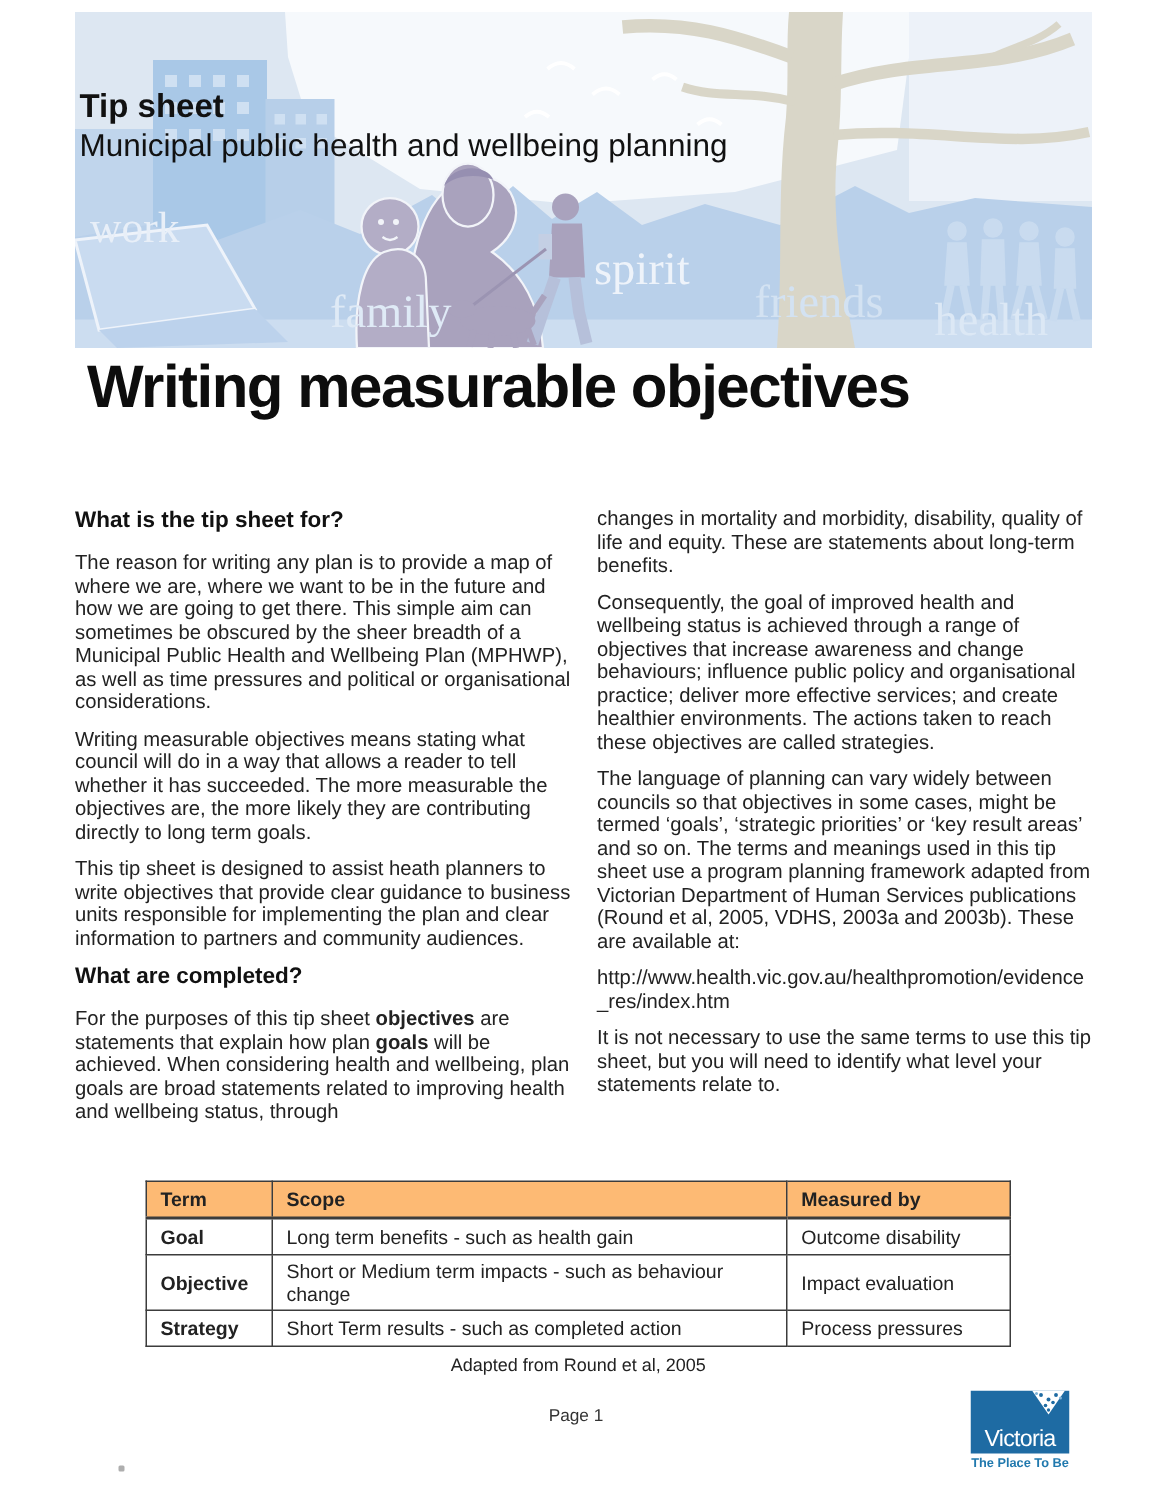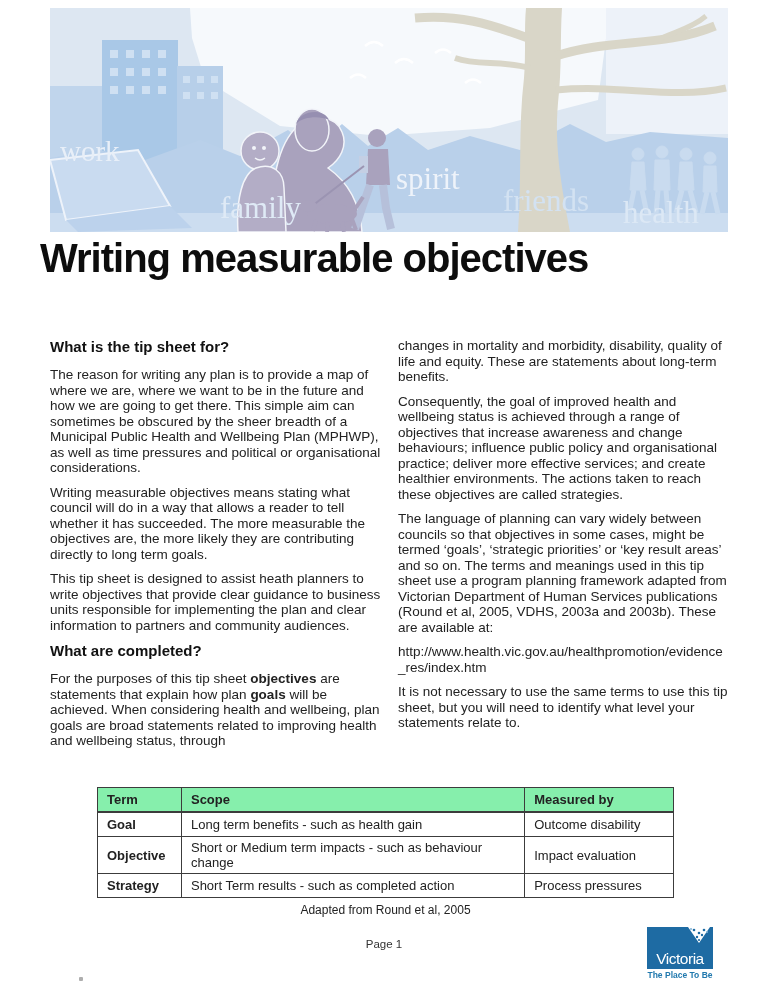--- a/index.html
+++ b/index.html
@@ -5,36 +5,36 @@
   html,body{margin:0;padding:0;background:#fff;}
   .page{position:relative;width:768px;height:994px;background:#ffffff;overflow:hidden;
         font-family:"Liberation Sans",sans-serif;color:#1a1a1a;}
   
   .banner{position:absolute;left:50px;top:8px;width:733px;height:224px;}
   .banner svg{display:block;}
   .banner-titles{position:absolute;left:53px;top:57px;line-height:27px;}
   .banner-eyebrow{font-size:22px;font-weight:bold;color:#111;}
   .banner-subtitle{font-size:21px;font-weight:normal;color:#111;}
   
-  .doc-title{position:absolute;left:40px;top:236px;width:690px;
+  .doc-title{position:absolute;left:58px;top:236px;width:690px;
              font-size:40px;font-weight:bold;letter-spacing:-1px;color:#0d0d0d;}
   
   .col{position:absolute;top:298px;width:336px;font-size:13.5px;line-height:15.5px;color:#222;margin-top:40px;}
   .col-left{left:50px;}
   .col-right{left:398px;width:332px;}
   .col h2{font-size:15px;line-height:18px;margin:0 0 11px 0;color:#111;}
   .col h2.second{margin-top:0;}
   .col p{margin:0 0 9px 0;}
   .col p.url{word-break:break-all;margin-bottom:9px;}
   
   .tbl-wrap{position:absolute;left:97px;top:787px;width:577px;}
   table.info{border-collapse:collapse;width:577px;font-size:13px;color:#222;}
   table.info th,table.info td{border:1px solid #3c3c3c;padding:3px 9px;text-align:left;
         height:17px;vertical-align:middle;}
-  table.info thead th{background:#86efac;font-weight:bold;border-bottom:2px solid #3c3c3c;}
+  table.info thead th{background:#fdba74;font-weight:bold;border-bottom:2px solid #3c3c3c;}
   table.info td.term{font-weight:bold;}
   .tbl-caption{margin-top:5px;text-align:center;font-size:12px;color:#222;}
   
   .page-num{position:absolute;left:0;top:938px;width:768px;text-align:center;
             font-size:11.5px;color:#333;}
   .logo{position:absolute;left:647px;top:927px;width:66px;height:54px;}
   .artifact-dot{position:absolute;left:79px;top:977px;width:4px;height:4px;background:#9a9a9a;
             border-radius:1px;opacity:.8;}
 </style>
 </head>
@@ -154,20 +154,24 @@
       <g font-family="Liberation Serif, serif">
         <text x="10" y="153" font-size="29" fill="#e8eff8">work</text>
         <text x="170" y="210" font-size="31" fill="#dfeaf6">family</text>
         <text x="346" y="181" font-size="31" fill="#eef3fa">spirit</text>
         <text x="453" y="203" font-size="31" fill="#d3e2f2">friends</text>
         <text x="573" y="215" font-size="31" fill="#dce8f5">health</text>
       </g>
     </svg>
   </div>
 
+  <div class="banner-titles">
+    <div class="banner-eyebrow">Tip sheet</div>
+    <div class="banner-subtitle">Municipal public health and wellbeing planning</div>
+  </div>
 
   <h1 class="doc-title" style="margin:0;">Writing measurable objectives</h1>
 
   <div class="col col-left">
     <h2>What is the tip sheet for?</h2>
     <p>The reason for writing any plan is to provide a map of where we are, where we want to be in the future and how we are going to get there. This simple aim can sometimes be obscured by the sheer breadth of a Municipal Public Health and Wellbeing Plan (MPHWP), as well as time pressures and political or organisational considerations.</p>
     <p>Writing measurable objectives means stating what council will do in a way that allows a reader to tell whether it has succeeded. The more measurable the objectives are, the more likely they are contributing directly to long term goals.</p>
     <p>This tip sheet is designed to assist heath planners to write objectives that provide clear guidance to business units responsible for implementing the plan and clear information to partners and community audiences.</p>
     <h2 class="second">What are completed?</h2>
     <p><span>For the purposes of this tip sheet </span><span style="font-weight: bold;">objectives</span><span> are statements that explain how plan </span><span style="font-weight: bold;">goals</span><span> will be achieved. When considering health and wellbeing, plan goals are broad statements related to improving health and wellbeing status, through</span></p>

